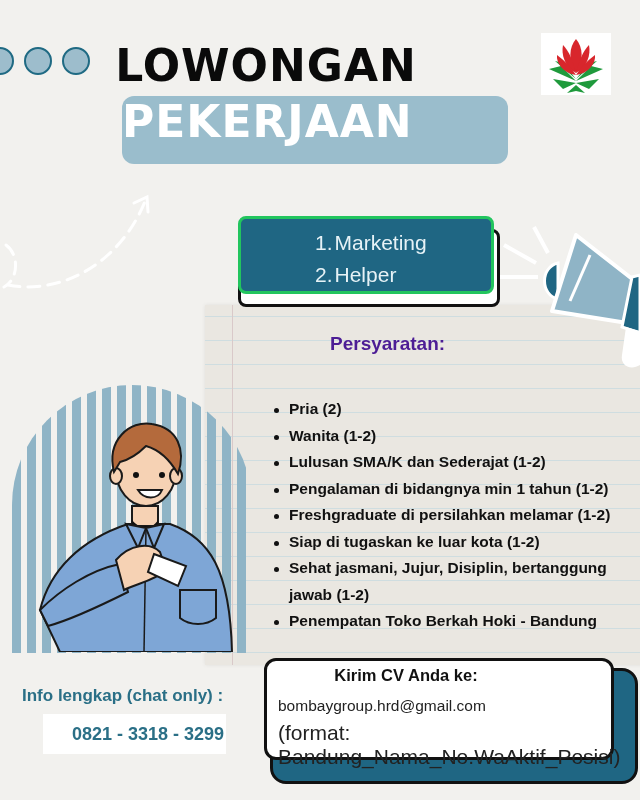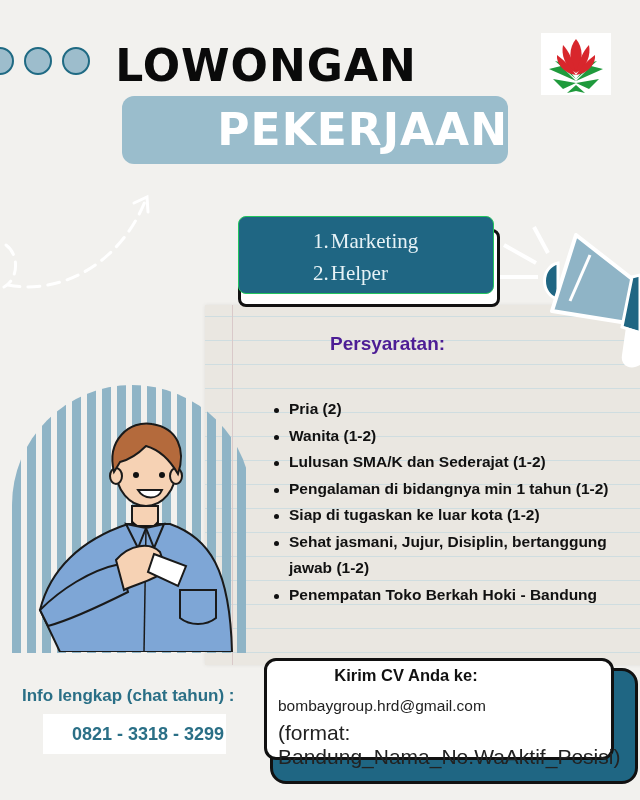--- a/index.html
+++ b/index.html
@@ -2,28 +2,28 @@
 <html><head>
 <meta charset="utf-8">
 <style>
   html,body{margin:0;padding:0;}
   body{width:640px;height:800px;overflow:hidden;background:#f2f1ee;font-family:"Liberation Sans",sans-serif;position:relative;}
   .abs{position:absolute;}
   .dots{left:-14px;top:47px;display:flex;gap:10px;}
   .dot{width:28px;height:28px;border-radius:50%;background:#9dbdcc;border:2px solid #1f6a83;box-sizing:border-box;}
   .title1{left:0;width:508px;top:40px;text-align:center;font-family:"DejaVu Sans",sans-serif;font-weight:bold;font-size:44px;letter-spacing:1px;color:#0a0a0a;padding-left:2px;box-sizing:border-box;margin-left:11px;}
   .title2-bg{left:122px;top:96px;width:386px;height:68px;background:#9abdcc;border-radius:12px;}
-  .title2{left:122px;top:96px;width:386px;height:80px;line-height:68px;text-align:right;font-family:"DejaVu Sans",sans-serif;font-weight:bold;font-size:44px;letter-spacing:1px;color:#ffffff;}
+  .title2{left:122px;top:88px;width:386px;height:80px;line-height:68px;text-align:left;font-family:"DejaVu Sans",sans-serif;font-weight:bold;font-size:44px;letter-spacing:1px;color:#ffffff;}
   .logo{left:541px;top:33px;width:70px;height:62px;background:#fff;}
   .paper{left:205px;top:305px;width:440px;height:360px;background:#eae7e1;box-shadow:0 0 4px rgba(0,0,0,0.08);
     background-image:repeating-linear-gradient(to bottom, transparent 0px, transparent 23px, #cfdde0 23px, #cfdde0 24px);
     background-position:0 12px;}
   .paper-margin{left:232px;top:305px;width:1px;height:360px;background:#d9c9c9;}
   .jobs-shadow{left:238px;top:229px;width:256px;height:72px;background:#fff;border:3px solid #111;border-radius:8px;}
-  .jobs{left:238px;top:216px;width:256px;height:78px;background:#1f6683;border:1px solid #22c55e;border-radius:8px;box-sizing:border-box;padding-top:8px;font-family:Liberation Serif, serif;}
+  .jobs{left:238px;top:216px;width:256px;height:78px;background:#1f6683;border:3px solid #22c55e;border-radius:8px;box-sizing:border-box;padding-top:8px;}
   .job{color:#e6f2f6;font-size:21px;line-height:32px;padding-left:74px;}
   .job .num{margin-right:2px;}
   .req-title{left:330px;top:333px;font-weight:bold;font-size:19px;color:#4c1d95;}
   .req-list{left:258px;top:382px;margin:14px;padding:0;list-style:none;}
   .req-list li{font-weight:bold;font-size:15.5px;color:#111;line-height:26.5px;position:relative;padding-left:17px;width:345px;}
   .req-list li:before{content:"";position:absolute;left:2px;top:12px;width:5px;height:5px;border-radius:50%;background:#111;}
   .arch{left:12px;top:385px;width:240px;height:268px;border-radius:120px 120px 0 0;overflow:hidden;
     background:repeating-linear-gradient(to right, #8fb4c6 0px, #8fb4c6 9px, transparent 9px, transparent 15px);}
   .person{left:20px;top:420px;width:230px;height:232px;}
   .info-label{left:22px;top:686px;font-weight:bold;font-size:17px;color:#2a6f86;}
@@ -98,20 +98,21 @@
     <span class="num">2.</span><span>Helper</span>
   </div>
 </div>
 
 <div class="abs req-title">Persyaratan:</div>
 <ul class="abs req-list">
   <li>Pria (2)</li>
   <li>Wanita (1-2)</li>
   <li>Lulusan SMA/K dan Sederajat (1-2)</li>
   <li>Pengalaman di bidangnya min 1 tahun (1-2)</li>
+  <li>Freshgraduate di persilahkan melamar (1-2)</li>
   <li>Siap di tugaskan ke luar kota (1-2)</li>
   <li>Sehat jasmani, Jujur, Disiplin, bertanggung jawab (1-2)</li>
   <li>Penempatan Toko Berkah Hoki - Bandung</li>
 </ul>
 
 <div class="abs arch"></div>
 <svg class="abs person" viewBox="0 0 230 232">
 
   <path d="M40 232 L20 190 C30 150 60 120 108 104 L150 104 C190 118 210 150 212 232 Z" fill="#7ea6d6" stroke="#1a1a1a" stroke-width="2"></path>
 
@@ -132,21 +133,21 @@
 
   <circle cx="116" cy="55" r="3" fill="#111"></circle>
   <circle cx="142" cy="55" r="3" fill="#111"></circle>
   <path d="M118 70 C124 80 138 80 142 70 Z" fill="#fff" stroke="#1a1a1a" stroke-width="2"></path>
 
   <path d="M20 190 C40 170 70 150 100 144 L108 172 C80 186 50 200 28 206 Z" fill="#7ea6d6" stroke="#1a1a1a" stroke-width="2"></path>
   <path d="M96 140 C110 124 130 122 140 132 L146 150 C136 160 116 164 104 170 Z" fill="#f6d2b4" stroke="#1a1a1a" stroke-width="2"></path>
   <path d="M134 134 L166 146 L158 166 L128 152 Z" fill="#ffffff" stroke="#1a1a1a" stroke-width="2"></path>
 </svg>
 
-<div class="abs info-label">Info lengkap (chat tahun) :</div>
+<div class="abs info-label">Info lengkap (chat only) :</div>
 <div class="abs phone-box"></div>
 <div class="abs phone">0821 - 3318 - 3299</div>
 
 <div class="abs cv-shadow"></div>
 <div class="abs cv"></div>
 <div class="abs cv-title">Kirim CV Anda ke:</div>
 <div class="abs cv-email">bombaygroup.hrd@gmail.com</div>
 <div class="abs cv-format">(format: Bandung_Nama_No.WaAktif_Posisi)</div>
 
 </body></html>

